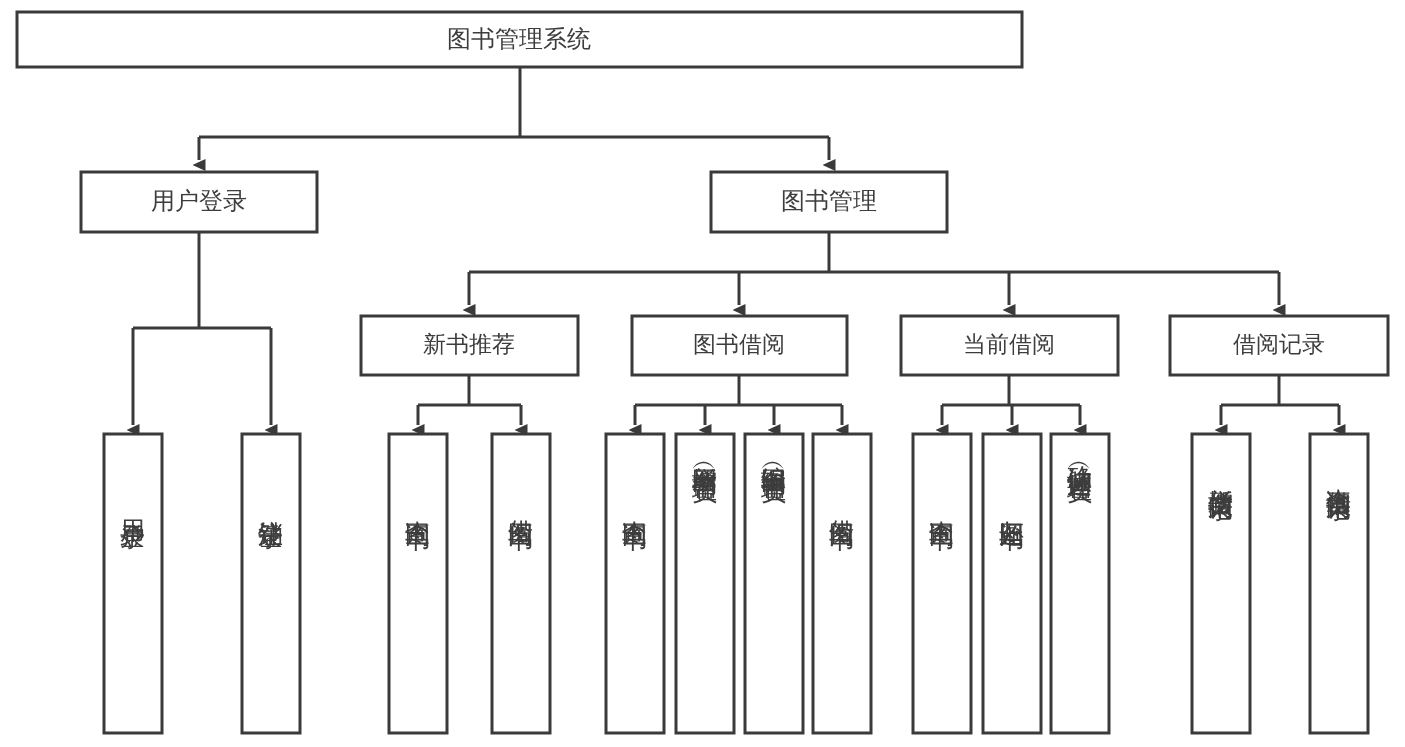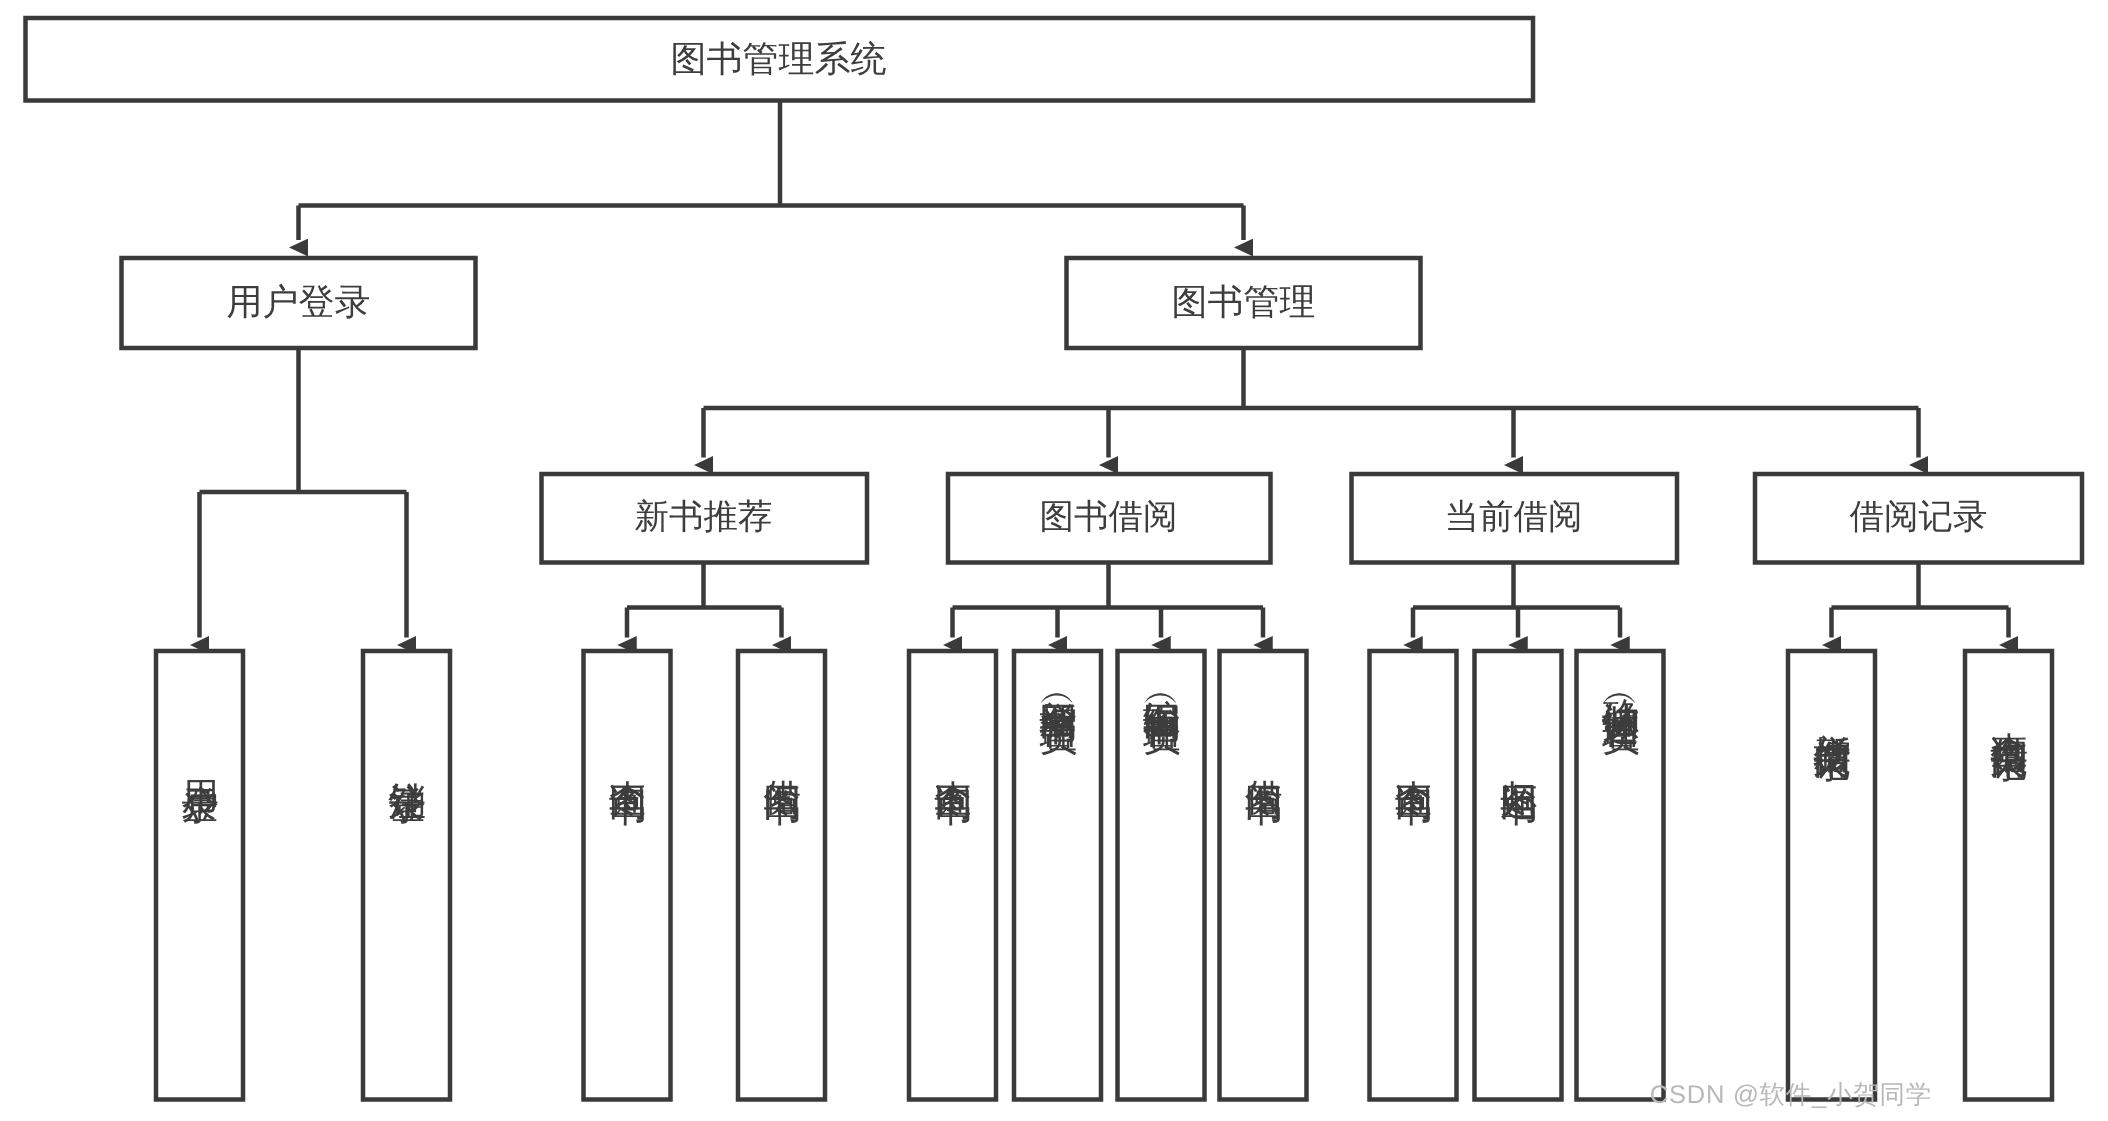--- a/index.html
+++ b/index.html
@@ -1,21 +1,21 @@
 <!DOCTYPE html>
 <html><head>
 <meta charset="utf-8">
 <title>图书管理系统 功能结构图</title>
 <style>
   html,body{margin:0;padding:0;background:#ffffff;}
   body{
     font-family:"Liberation Sans","DejaVu Sans",sans-serif;
     width:1405px;height:747px;overflow:hidden;position:relative;
   }
-  #diagram-root{position:relative;width:1270px;height:747px;padding-left:28px;}
+  #diagram-root{position:relative;width:1270px;height:747px;}
   svg#tree-svg{position:absolute;left:0;top:0;width:1405px;height:747px;display:block;}
   .node-box{fill:#ffffff;stroke:#3a3a3a;stroke-width:3;}
   .connector{stroke:#3a3a3a;stroke-width:3;fill:none;stroke-linecap:butt;}
   .arrow-head{fill:#3a3a3a;stroke:none;}
   .node-label{
     font-family:"Liberation Sans","DejaVu Sans",sans-serif;
     fill:#3d3d3d;
     text-anchor:middle;
     dominant-baseline:middle;
   }
@@ -197,15 +197,14 @@
     <span class="vlabel">确认归还（管理员）</span>
   </div>
 
   <div class="vlabel-wrap" style="left:1192px;top:434px;width:58px;height:299px;padding-top:34px;">
     <span class="vlabel">新增借阅记录</span>
   </div>
   <div class="vlabel-wrap" style="left:1310px;top:434px;width:58px;height:299px;padding-top:34px;">
     <span class="vlabel">查询借阅记录</span>
   </div>
 
-  <div id="watermark">CSDN @软件_小贺同学</div>
 
 </div>
 
 </body></html>

